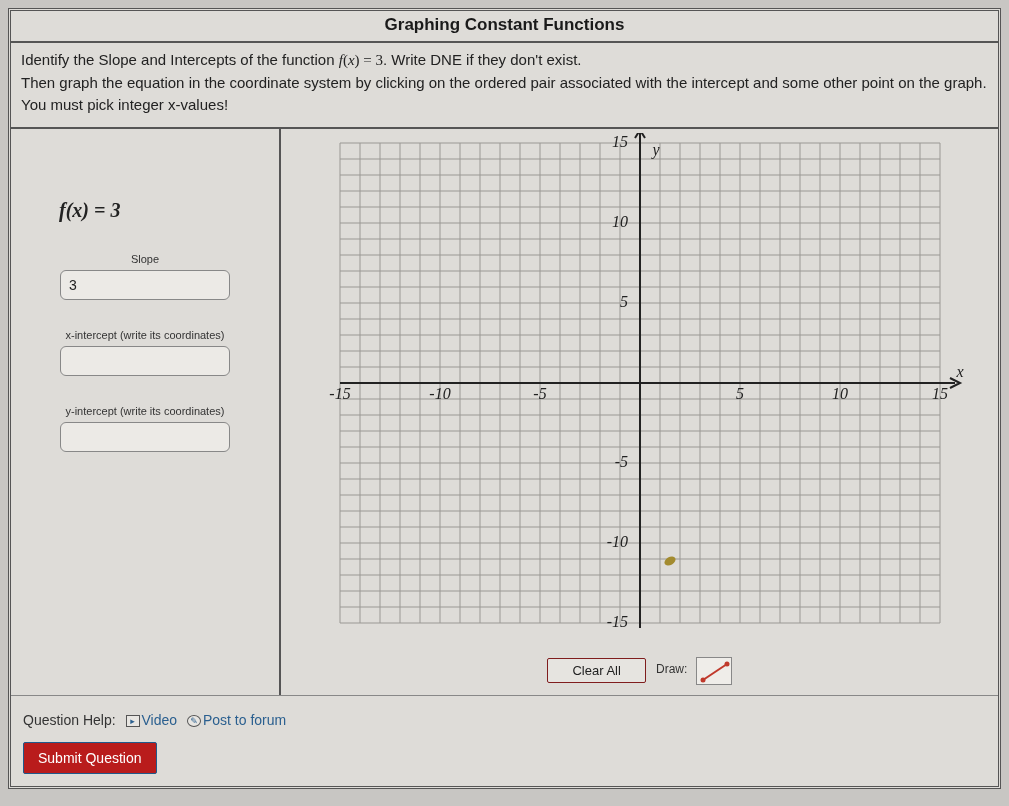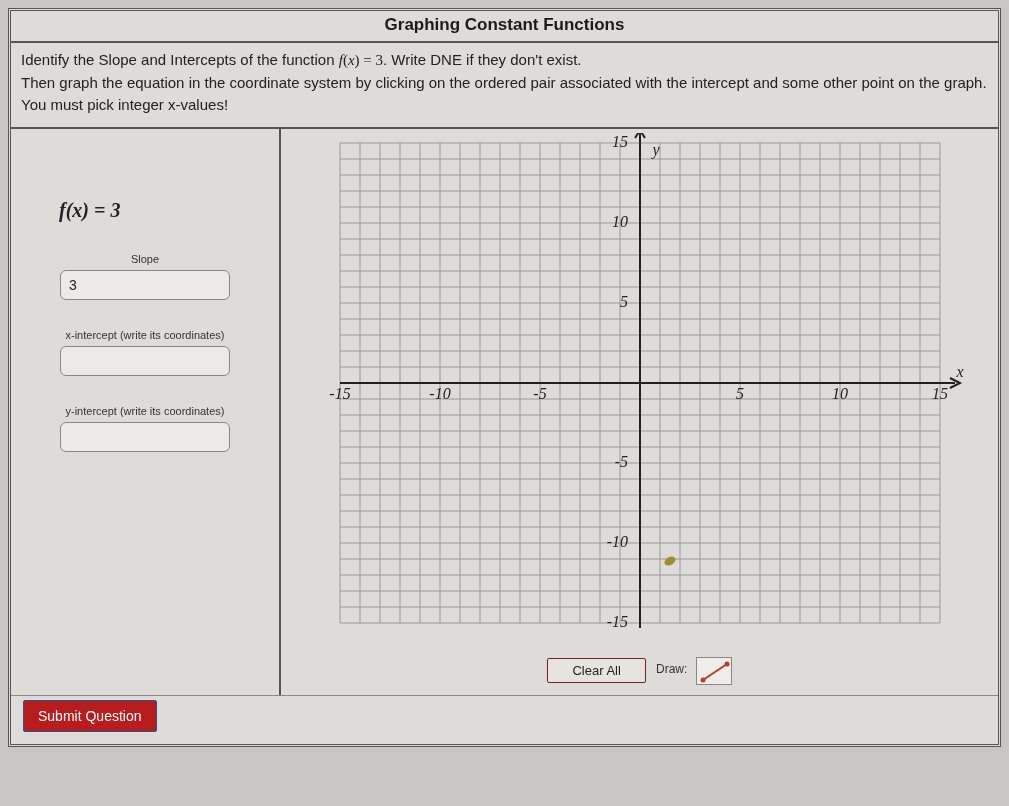--- a/index.html
+++ b/index.html
@@ -285,16 +285,25 @@
             <line x1="6" y1="22" x2="30" y2="6" stroke="#c0392b" stroke-width="2"></line>
             <circle cx="6" cy="22" r="2.5" fill="#c0392b"></circle>
             <circle cx="30" cy="6" r="2.5" fill="#c0392b"></circle>
           </svg>
         </span>
       </div>
     </div>
 
   </div>
 
+  <div class="help-row">
+    <span>Question Help:</span>
+    <span class="help-link">
+      <span class="help-icon">▸</span><span>Video</span>
+    </span>
+    <span class="help-link">
+      <span class="help-icon" style="border-radius:50%;">✎</span><span>Post to forum</span>
+    </span>
+  </div>
 
   <button class="submit-btn">Submit Question</button>
 
 </div>
 
 </body></html>

